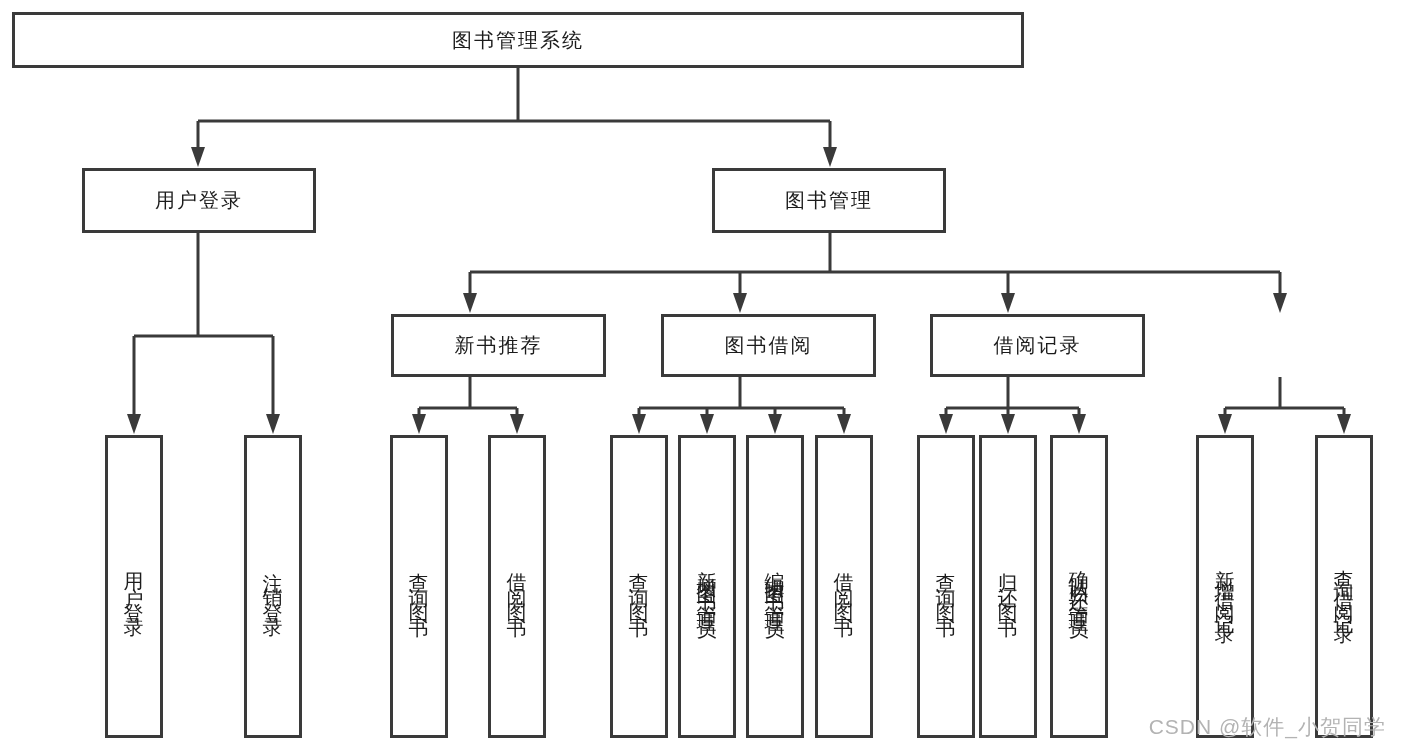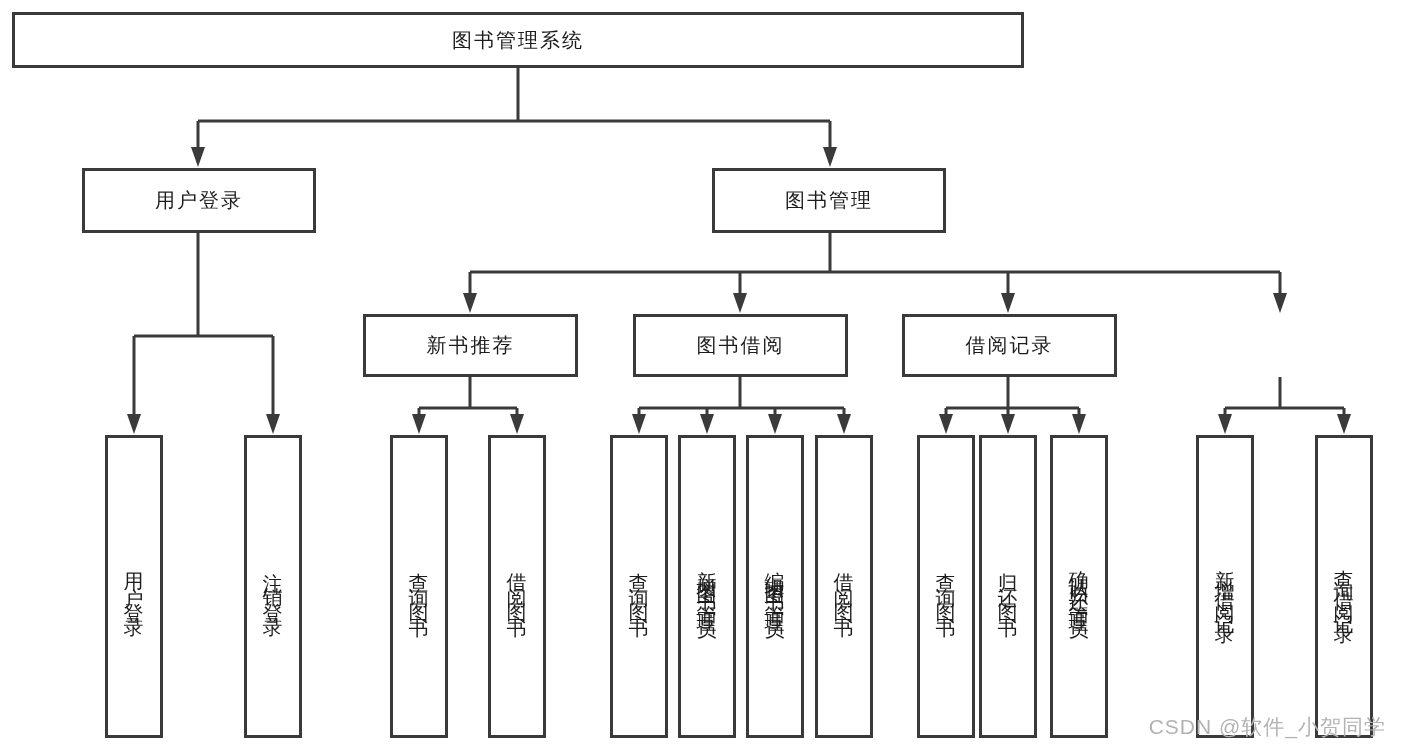--- a/index.html
+++ b/index.html
@@ -29,21 +29,21 @@
     z-index: 1;
   }
   .node .lbl {
     font-size: 20px;
     letter-spacing: 2px;
     color: #1c1c1c;
     white-space: nowrap;
   }
   .root  { left: 12px;  top: 12px;  width: 1012px; height: 56px; }
   .lvl2  { top: 168px; width: 234px; height: 65px; }
-  .lvl3  { top: 314px; width: 215px; height: 63px; }
+  .lvl3  { top: 314px; width: 215px; height: 63px; margin-left: 28px; }
   .leaf  { top: 435px; width: 58px;  height: 303px; }
   .leaf .lbl {
     writing-mode: vertical-rl;
     text-orientation: mixed;
     white-space: normal;
     line-height: 1;
     font-size: 20px;
   }
   #watermark {
     position: absolute;

